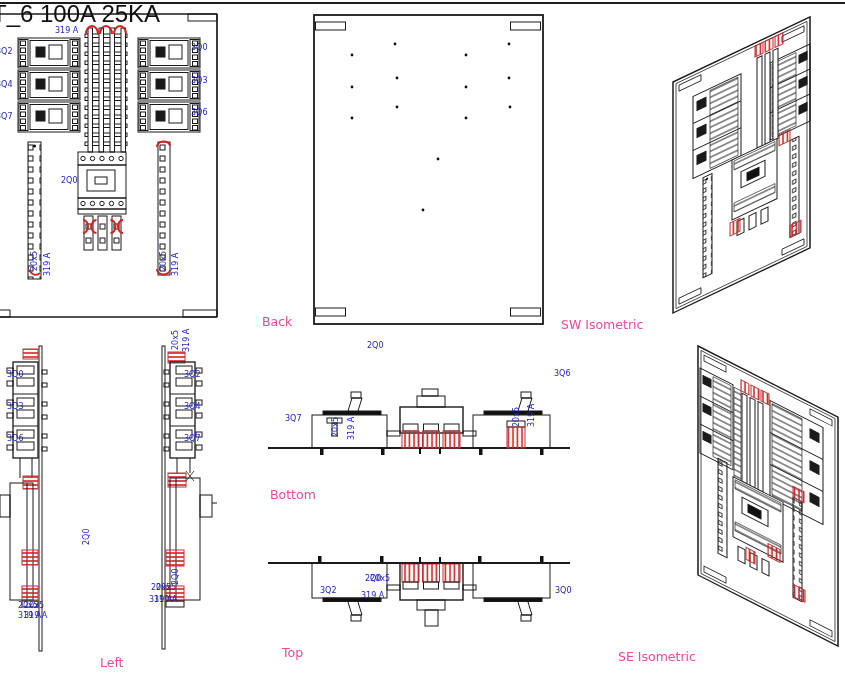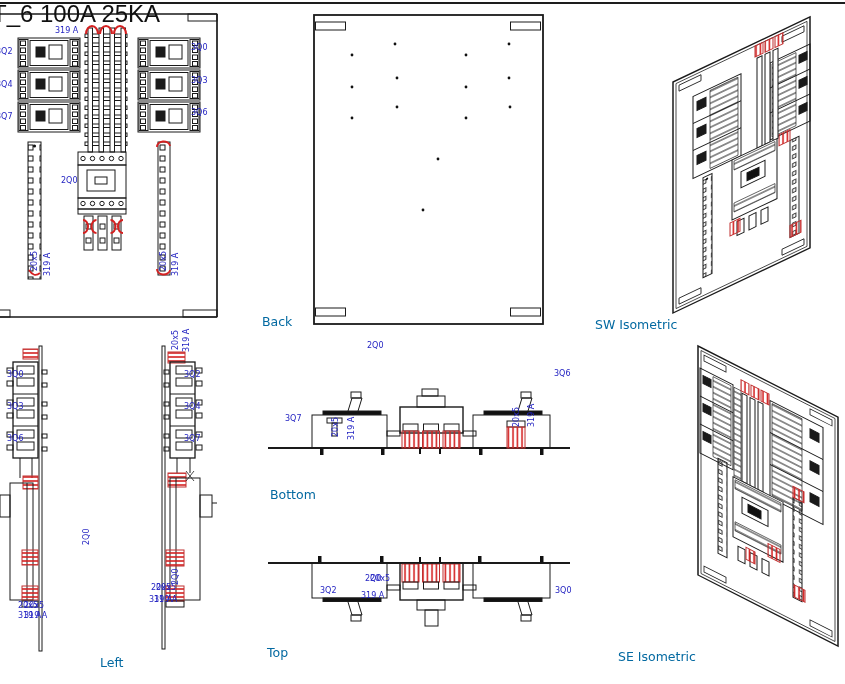--- a/index.html
+++ b/index.html
@@ -5,21 +5,21 @@
   html,body{margin:0;padding:0;width:845px;height:684px;background:#fff;overflow:hidden;
     font-family:"DejaVu Sans",sans-serif;position:relative}
   #canvas{position:absolute;left:0;top:0;width:845px;height:684px}
   .view{position:absolute;overflow:visible}
   .title{position:absolute;left:-8px;top:0px;font-size:24px;color:#101010;
     font-family:"Liberation Sans",sans-serif;white-space:nowrap;z-index:5}
   .topline{position:absolute;left:0;top:2px;width:845px;height:0;border-top:2px solid #1d1d1d}
   .lbl{position:absolute;font-size:8px;line-height:1;color:#2424c2;white-space:nowrap;z-index:6}
   .vlbl{position:absolute;font-size:8px;line-height:1;color:#2424c2;white-space:nowrap;z-index:6;
     transform-origin:0 0;transform:rotate(-90deg)}
-  .cap{position:absolute;font-size:12.5px;line-height:1;color:#0369a1;white-space:nowrap;z-index:6}
+  .cap{position:absolute;font-size:12.5px;line-height:1;color:#ec4899;white-space:nowrap;z-index:6}
 </style>
 </head>
 <body>
 
 <div id="canvas">
 
 <svg width="0" height="0" style="position:absolute">
   <defs>
     <pattern id="rh" width="4.5" height="6" patternUnits="userSpaceOnUse">
       <path d="M2,0 V6" stroke="#d42020" stroke-width="1.6"></path>
@@ -376,22 +376,22 @@
   <rect x="48" y="177" width="9" height="12" fill="url(#rh)" stroke="#c03030"></rect>
   <rect x="70" y="162" width="12" height="13" fill="url(#rh)" stroke="#c03030"></rect>
  </g>
 </svg>
 
 <div class="title">T_6 100A 25KA</div>
 
 <span class="cap" style="left:262px;top:316px">Back</span>
 <span class="cap" style="left:270px;top:489px">Bottom</span>
 <span class="cap" style="left:100px;top:657px">Left</span>
-<span class="cap" style="left:267px;top:647px">Top</span>
-<span class="cap" style="left:595px;top:319px">SW Isometric</span>
+<span class="cap" style="left:282px;top:647px">Top</span>
+<span class="cap" style="left:561px;top:319px">SW Isometric</span>
 <span class="cap" style="left:618px;top:651px">SE Isometric</span>
 
 <span class="lbl" style="left:55px;top:27px">319 A</span>
 <span class="lbl" style="left:-4px;top:48px">3Q2</span>
 <span class="lbl" style="left:-4px;top:81px">3Q4</span>
 <span class="lbl" style="left:-4px;top:113px">3Q7</span>
 <span class="lbl" style="left:191px;top:44px">3Q0</span>
 <span class="lbl" style="left:191px;top:77px">3Q3</span>
 <span class="lbl" style="left:191px;top:109px">3Q6</span>
 <span class="lbl" style="left:61px;top:177px">2Q0</span>

